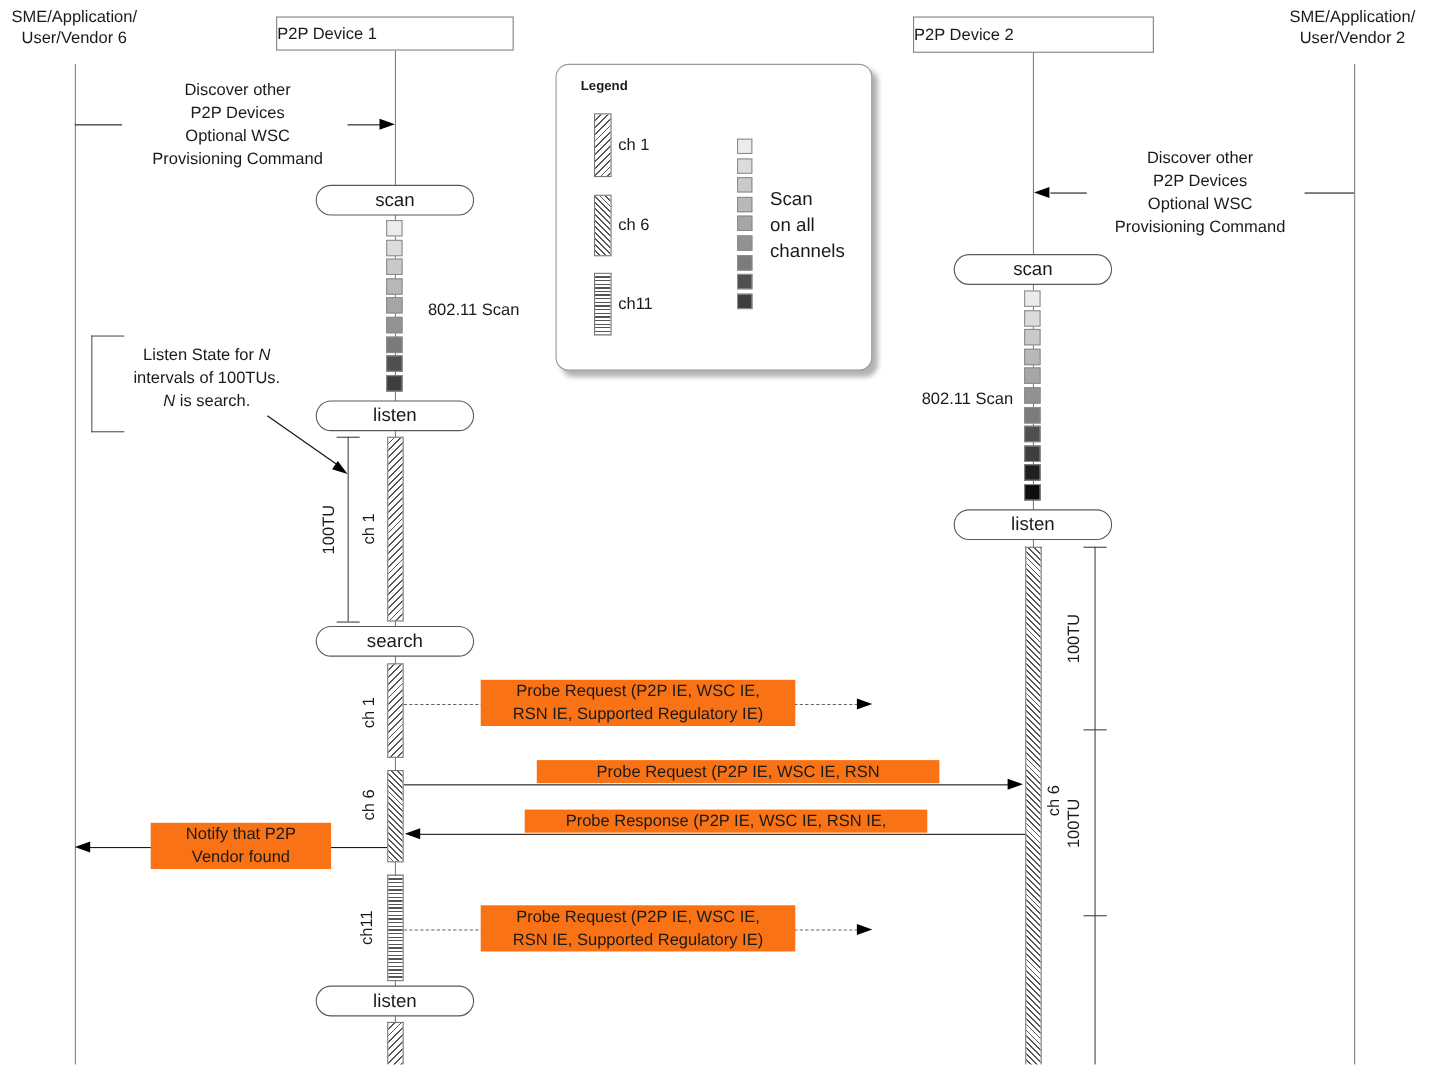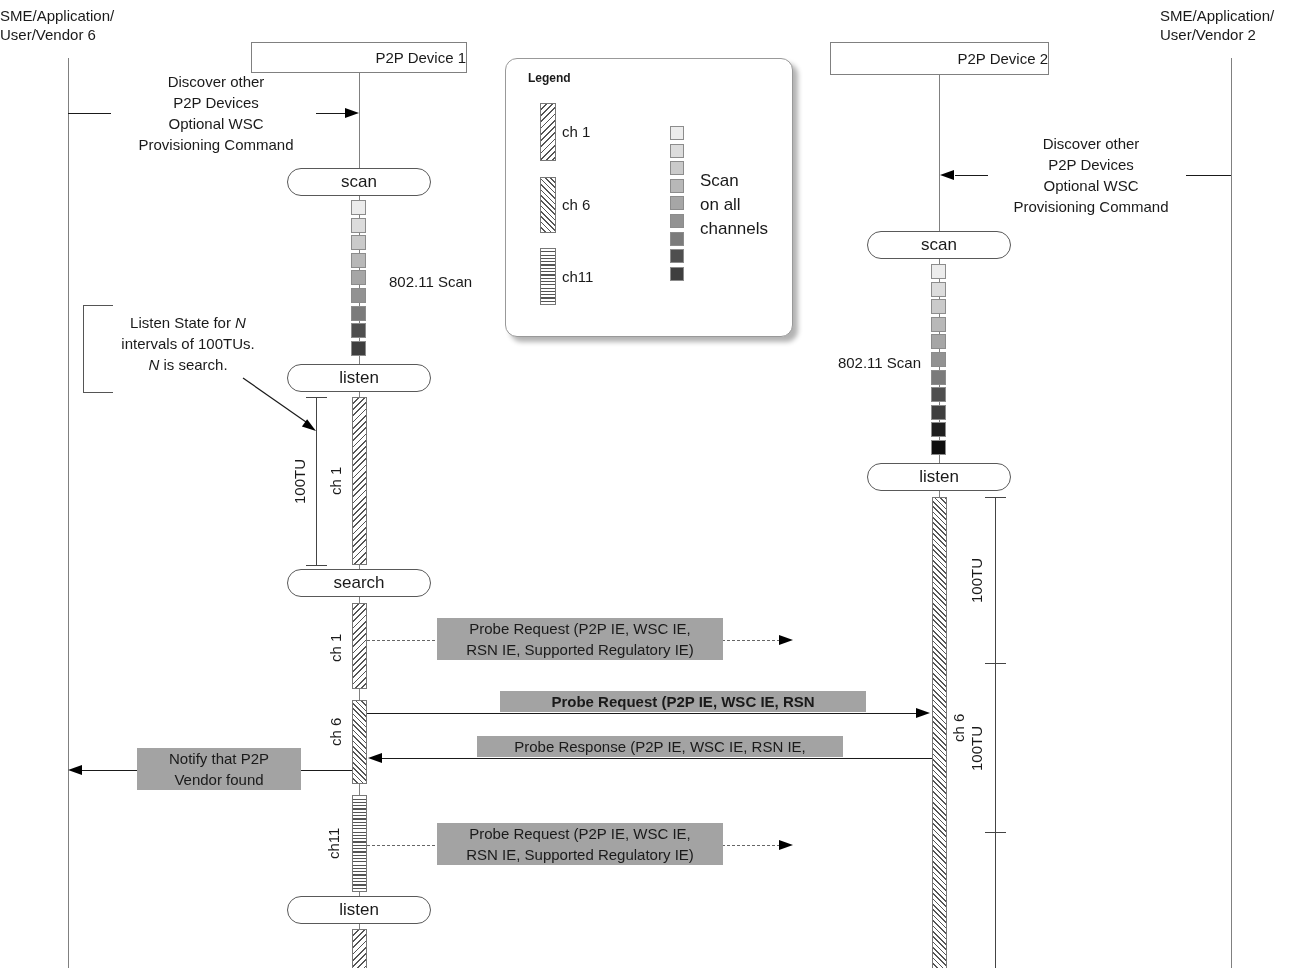--- a/index.html
+++ b/index.html
@@ -14,39 +14,39 @@
   .hline  { position:absolute; height:0; border-top:1px solid #1a1a1a; }
   .hline.dashed { border-top:1px dashed #666; }
   .cap    { position:absolute; height:0; width:21px; border-top:1px solid #444; }
   
   .arr-r { position:absolute; width:0; height:0;
            border-left:14px solid #000; border-top:5px solid transparent; border-bottom:5px solid transparent; }
   .arr-l { position:absolute; width:0; height:0;
            border-right:14px solid #000; border-top:5px solid transparent; border-bottom:5px solid transparent; }
   
   .pbox { position:absolute; box-sizing:border-box; background:#fff; border:1px solid #808080;
-          display:flex; align-items:center; justify-content:flex-end; font-size:15px; z-index:4;margin-top:27px; }
+          display:flex; align-items:center; justify-content:flex-start; font-size:15px; z-index:4; }
   
   .stadium { position:absolute; box-sizing:border-box; background:#fff; border:1px solid #595959;
              border-radius:15px; display:flex; align-items:center; justify-content:center;
              font-size:17px; z-index:4; }
   
   .sqcol { position:absolute; display:flex; flex-direction:column; gap:2.6px; z-index:4; }
   .sqcol.legend-gap { gap:3.6px; }
   .sq { width:15px; height:15px; box-sizing:border-box; border:1px solid #8c8c8c; }
   .sq-sm { width:14px; height:14px; }
   
   .bar { position:absolute; width:15px; box-sizing:border-box; border:1px solid #777; z-index:4; }
   .hatch-ch1  { background:repeating-linear-gradient(135deg,#fff 0px,#fff 3.2px,#555 3.2px,#555 4.4px); }
   .hatch-ch6  { background:repeating-linear-gradient(45deg,#fff 0px,#fff 2.6px,#555 2.6px,#555 3.8px); }
   .hatch-ch11 { background:repeating-linear-gradient(0deg,#fff 0px,#fff 2.1px,#555 2.1px,#555 3.3px); }
   
-  .msg { position:absolute; font-size:15px; line-height:21px; text-align:center; z-index:5; background:#a3a3a3; padding:0 3px; }
+  .msg { position:absolute; font-size:15px; line-height:21px; text-align:center; z-index:5; background:#f97316; padding:0 3px; }
   .msg.nobg { background:transparent; }
-  .plabel { position:absolute; font-size:15px; line-height:19px; text-align:left; z-index:2; }
+  .plabel { position:absolute; font-size:15px; line-height:19px; text-align:center; z-index:2; }
   .vlabel { position:absolute; writing-mode:vertical-rl; transform:rotate(180deg);
             font-size:15px; text-align:center; white-space:nowrap; z-index:5; }
   .it { font-style:italic; }
   
   .bracket { position:absolute; box-sizing:border-box; border-left:1px solid #555;
              border-top:1px solid #555; border-bottom:1px solid #555; }
   
   .legendbox { position:absolute; box-sizing:border-box; background:#fff; border:1px solid #999;
                border-radius:12px; box-shadow:5px 5px 5px rgba(0,0,0,0.30); z-index:6; }
   .legend-title { position:absolute; font-size:12px; font-weight:bold; z-index:7; }
@@ -138,21 +138,21 @@
   <div class="msg" style="left:437px; top:618px; width:280px;">
     <div>Probe Request (P2P IE, WSC IE,</div>
     <div>RSN IE, Supported Regulatory IE)</div>
   </div>
 
   <div class="bar hatch-ch6" style="left:352px; top:700px; height:84px;"></div>
   <div class="vlabel" style="left:327px; top:706px; height:52px;">ch 6</div>
 
   <div class="hline" style="left:367px; top:713px; width:550px;"></div>
   <div class="arr-r" style="left:916px; top:708px;"></div>
-  <div class="msg" style="left:500px; top:691px; width:360px;font-weight:bold;">
+  <div class="msg" style="left:488px; top:691px; width:360px;">
     <div>Probe Request (P2P IE, WSC IE, RSN</div>
   </div>
 
   <div class="hline" style="left:381px; top:758px; width:551px;"></div>
   <div class="arr-l" style="left:368px; top:753px;"></div>
   <div class="msg" style="left:477px; top:736px; width:360px;">
     <div>Probe Response (P2P IE, WSC IE, RSN IE,</div>
   </div>
 
   <div class="hline" style="left:80px; top:770px; width:272px;"></div>

